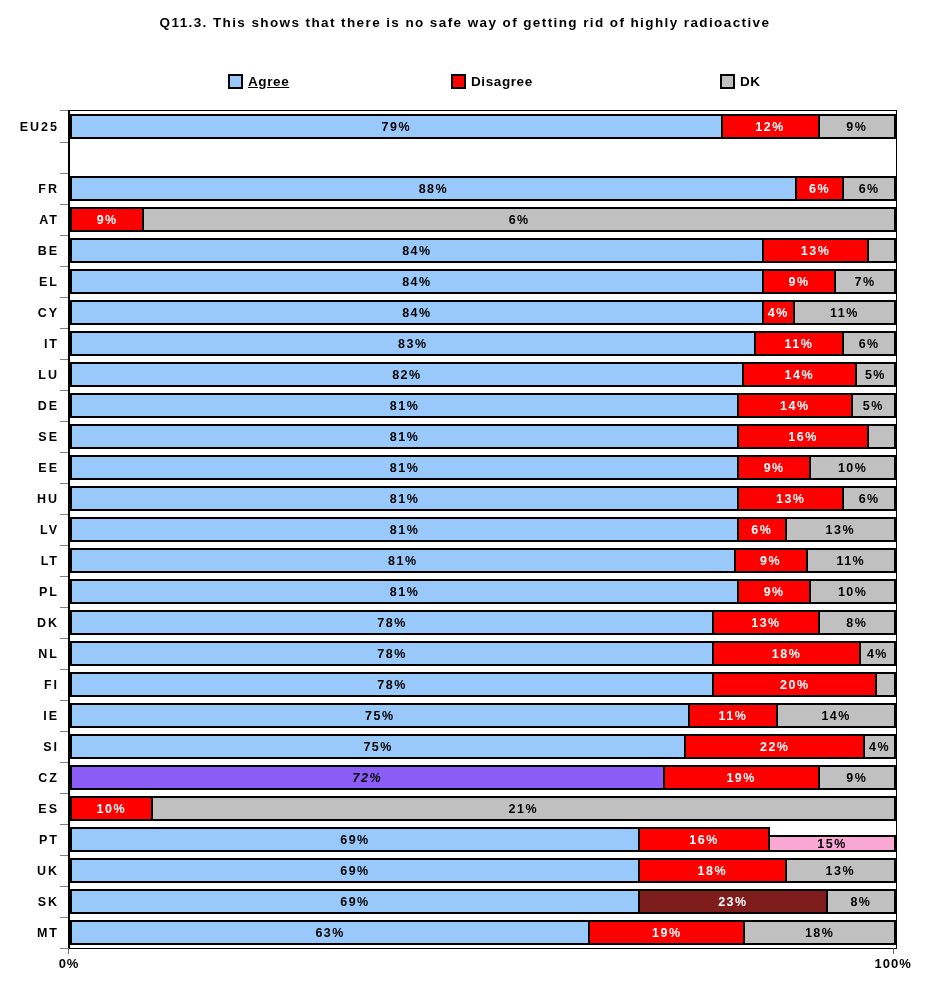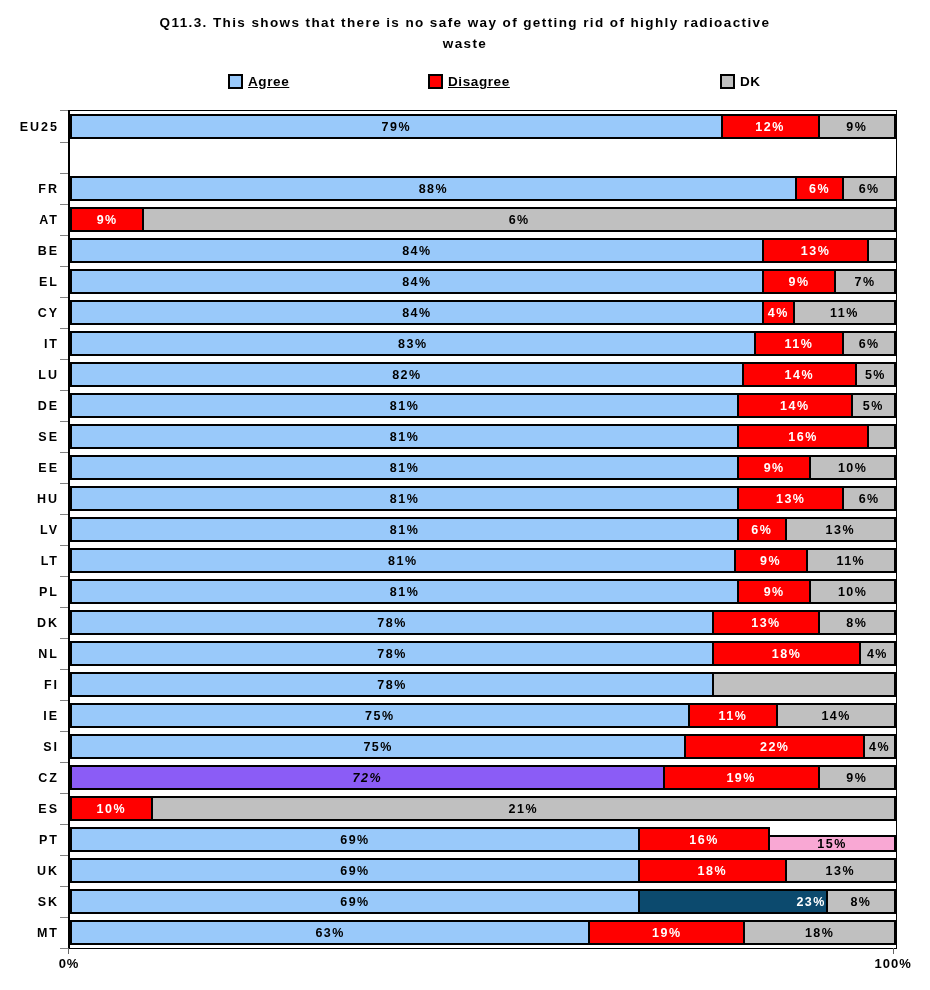--- a/index.html
+++ b/index.html
@@ -10,21 +10,21 @@
   }
   .title {
     position:absolute; top:13px; left:0; width:100%;
     text-align:center; font-size:13.5px; letter-spacing:1.4px; line-height:1.55;
   }
   .title span { display:block; }
 
   .legend { position:absolute; top:74px; left:0; width:100%; height:18px; }
   .legend-item { position:absolute; top:0; display:flex; align-items:center; }
   .legend-item:nth-child(1) { left:228px;text-decoration:underline; }
-  .legend-item:nth-child(2) { left:428px;text-decoration:underline; }
+  .legend-item:nth-child(2) { left:451px; }
   .legend-item:nth-child(3) { left:720px; }
   .legend-swatch {
     width:11px; height:11px; border:2px solid #000; margin-right:5px; flex:none;
   }
   .legend-label { font-size:13.5px; letter-spacing:0.6px; }
 
   .plot {
     position:absolute; left:68px; top:110px; width:826px; height:837px;
     border-top:1px solid #000; border-right:1px solid #000;
     border-bottom:1px solid #000; border-left:2px solid #000;
@@ -58,21 +58,20 @@
   .xtick.right { left:893px; }
   .xlabel { position:absolute; top:956px; font-size:13px; letter-spacing:1px; }
   .xlabel.left { left:68px; transform:translateX(-45%); }
   .xlabel.right { left:895px; transform:translateX(-55%); }
 </style>
 </head>
 <body>
 
 <div class="title">
   <span>Q11.3. This shows that there is no safe way of getting rid of highly radioactive</span>
-  <span>waste</span>
 </div>
 
 <div class="legend">
   <div class="legend-item">
     <span class="legend-swatch" style="background: rgb(153, 201, 250);"></span>
     <span class="legend-label">Agree</span>
   </div>
   <div class="legend-item">
     <span class="legend-swatch" style="background: rgb(255, 0, 0);"></span>
     <span class="legend-label">Disagree</span>
@@ -315,20 +314,23 @@
           <span class="seglabel" style="color: rgb(0, 0, 0);">4%</span>
         </div>
       </div>
     </div>
     <div class="chart-row">
       <div class="ylabel">FI</div>
       <div class="bar">
         <div class="seg" style="flex-basis: 78%; background: rgb(153, 201, 250);">
           <span class="seglabel" style="color: rgb(0, 0, 0);">78%</span>
         </div>
+        <div class="seg" style="flex-basis: 20%; background: rgb(255, 0, 0);">
+          <span class="seglabel" style="color: rgb(255, 255, 255);">20%</span>
+        </div>
         <div class="seg" style="flex-basis: 2%; background: rgb(192, 192, 192);"></div>
       </div>
     </div>
     <div class="chart-row">
       <div class="ylabel">IE</div>
       <div class="bar">
         <div class="seg" style="flex-basis: 75%; background: rgb(153, 201, 250);">
           <span class="seglabel" style="color: rgb(0, 0, 0);">75%</span>
         </div>
         <div class="seg" style="flex-basis: 11%; background: rgb(255, 0, 0);">
@@ -405,21 +407,21 @@
           <span class="seglabel" style="color: rgb(0, 0, 0);">13%</span>
         </div>
       </div>
     </div>
     <div class="chart-row">
       <div class="ylabel">SK</div>
       <div class="bar">
         <div class="seg" style="flex-basis: 69%; background: rgb(153, 201, 250);">
           <span class="seglabel" style="color: rgb(0, 0, 0);">69%</span>
         </div>
-        <div class="seg" style="flex-basis: 23%; background: #0c4a6e; justify-content: flex-end;">
+        <div class="seg" style="flex-basis: 23%; background: #7f1d1d;">
           <span class="seglabel" style="color: rgb(255, 255, 255);">23%</span>
         </div>
         <div class="seg" style="flex-basis: 8%; background: rgb(192, 192, 192);">
           <span class="seglabel" style="color: rgb(0, 0, 0);">8%</span>
         </div>
       </div>
     </div>
     <div class="chart-row">
       <div class="ylabel">MT</div>
       <div class="bar">

